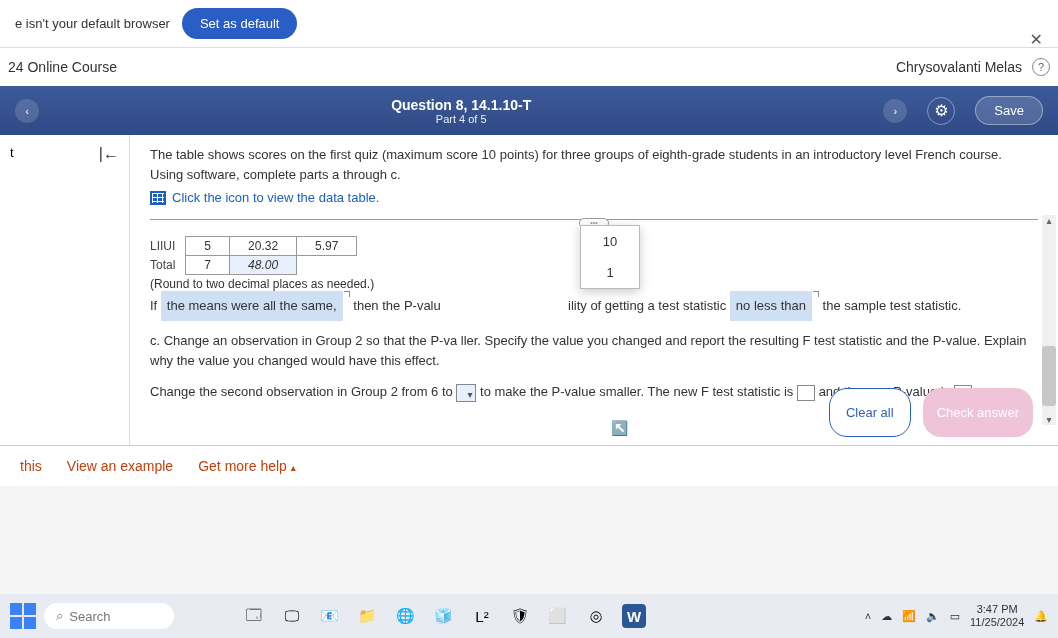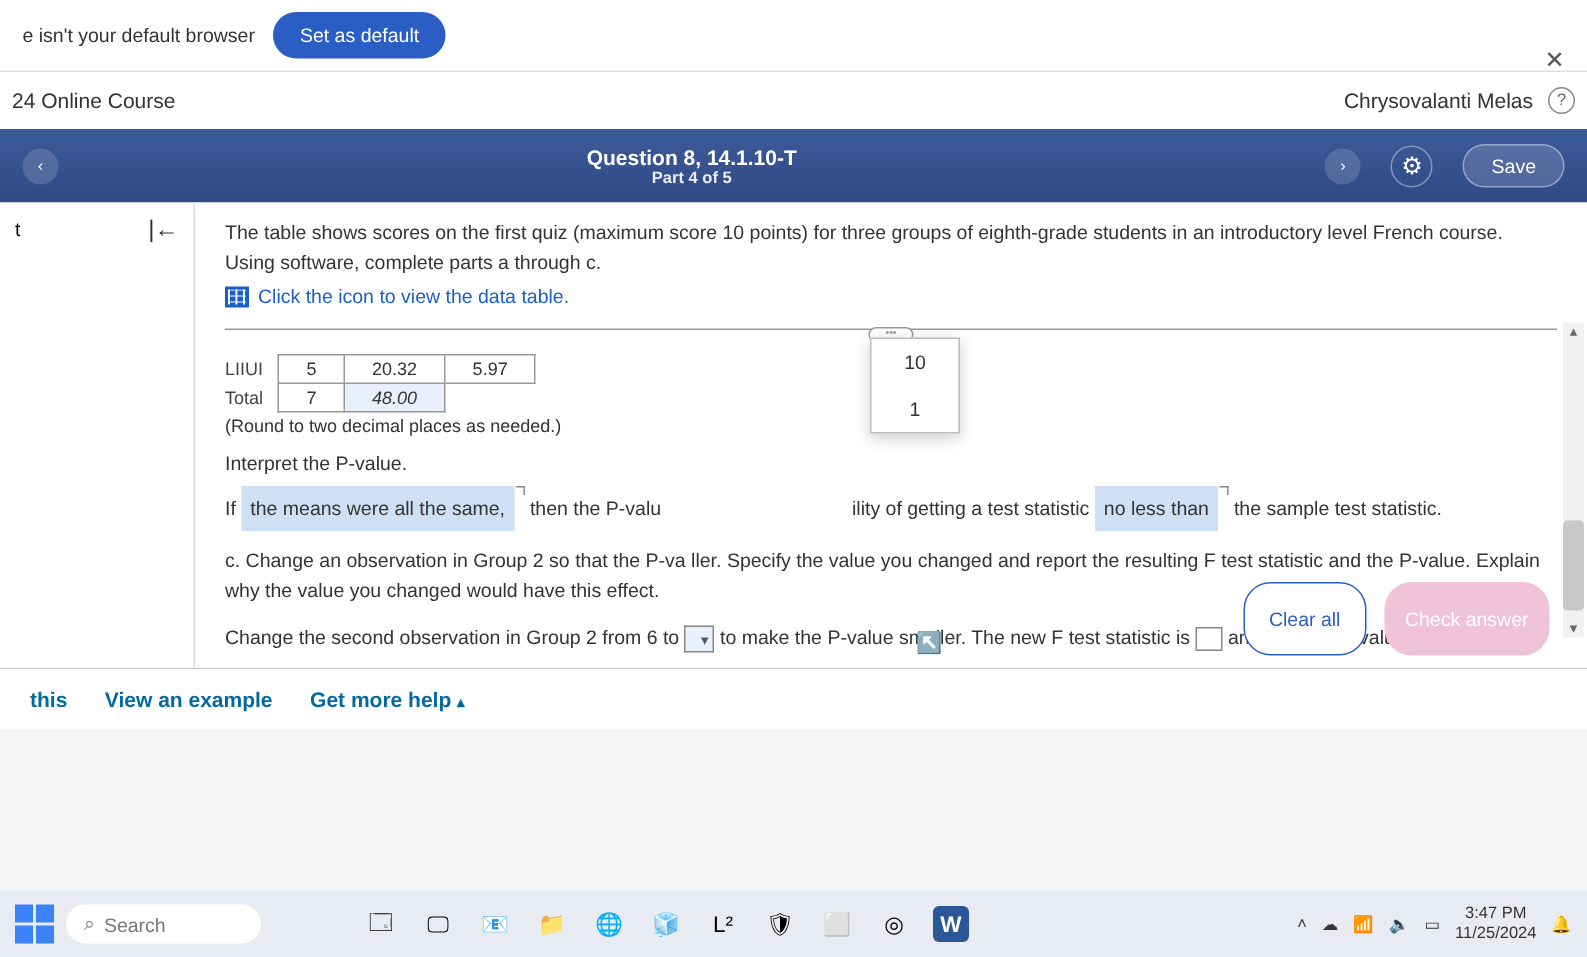--- a/index.html
+++ b/index.html
@@ -14,21 +14,21 @@
 .close-x { position: absolute; right: 15px; top: 30px; font-size: 16px; color: #555; cursor: pointer; }
 
 .course-bar { background: #fff; padding: 10px 8px; display: flex; justify-content: space-between; align-items: center; font-size: 14px; color: #333; }
 .help-icon { width: 18px; height: 18px; border: 1px solid #888; border-radius: 50%; display: inline-flex; align-items: center; justify-content: center; font-size: 11px; color: #666; margin-left: 10px; }
 
 .hw-header { background: #3b5998; background: linear-gradient(#3d5a99, #2f4a85); color: #fff; padding: 10px 15px; display: flex; align-items: center; gap: 20px; }
 .hw-title { font-size: 15px; font-weight: bold; flex: 0 0 auto; }
 .nav-arrow { width: 24px; height: 24px; background: rgba(255,255,255,0.15); border-radius: 50%; display: flex; align-items: center; justify-content: center; font-size: 11px; cursor: pointer; }
 .q-center { text-align: center; flex: 1; }
 .q-title { font-size: 14px; font-weight: bold; }
-.q-sub { font-size: 11px; opacity: 0.9; font-weight: bold; }
+.q-sub { font-size: 11px; opacity: 0.9; }
 .score-block { font-size: 12px; line-height: 1.4; }
 .score-line { display: flex; align-items: center; gap: 4px; }
 .circle-icon { width: 12px; height: 12px; border: 1.5px solid #fff; border-radius: 50%; display: inline-block; }
 .gear-icon { width: 28px; height: 28px; border: 1px solid rgba(255,255,255,0.4); border-radius: 50%; display: flex; align-items: center; justify-content: center; cursor: pointer; }
 .save-btn { background: rgba(255,255,255,0.15); border: 1px solid rgba(255,255,255,0.4); color: #fff; border-radius: 18px; padding: 6px 18px; font-size: 13px; cursor: pointer; }
 
 .main-area { display: flex; background: #fff; height: 310px; position: relative; }
 .left-col { width: 130px; border-right: 1px solid #ddd; padding: 10px; display: flex; align-items: flex-start; justify-content: space-between; font-size: 13px; }
 .collapse-icon { font-size: 16px; color: #333; cursor: pointer; }
 
@@ -39,21 +39,21 @@
 .table-icon::before { content: ""; position: absolute; inset: 2px; background: linear-gradient(#fff 1px, transparent 1px) 0 0/100% 4px, linear-gradient(90deg, #fff 1px, transparent 1px) 0 0/5px 100%; }
 
 .hr-line { border: none; border-top: 1px solid #999; margin: 8px 0 4px; }
 .divider-tab { width: 30px; height: 10px; border: 1px solid #999; border-radius: 5px; margin: -6px auto 8px; background: #fff; font-size: 7px; text-align: center; color: #999; cursor: pointer; }
 
 .scroll-body { position: relative; }
 .mini-table { border-collapse: collapse; font-size: 12px; margin-bottom: 2px; }
 .mini-table td { border: 1px solid #999; padding: 2px 18px; text-align: center; }
 .mini-table .lbl { border: none; text-align: left; padding-left: 0; padding-right: 10px; color: #444; }
 .val-hl { background: #e8f0fe; font-style: italic; }
-.round-note { font-size: 12px; color: #333; margin-bottom: 10px; }
+.round-note { font-size: 12px; color: #333; }
 
 .interp { margin-bottom: 8px; }
 .sentence { line-height: 2; }
 .filled { background: #cfe0f5; padding: 2px 6px; display: inline-block; }
 .corner-mark { display: inline-block; width: 6px; height: 6px; border-top: 1px solid #888; border-right: 1px solid #888; vertical-align: top; margin-left: 1px; }
 
 .dropdown-pop { position: absolute; left: 450px; top: 90px; background: #fff; border: 1px solid #bbb; box-shadow: 0 3px 10px rgba(0,0,0,0.2); width: 60px; z-index: 10; }
 .dropdown-pop div { padding: 8px 12px; font-size: 13px; cursor: pointer; text-align: center; }
 
 .ans-box { display: inline-block; width: 18px; height: 16px; border: 1px solid #888; vertical-align: middle; }
@@ -65,21 +65,21 @@
 .change-line { margin: 10px 0; line-height: 1.8; }
 
 .action-row { position: absolute; right: 25px; bottom: 8px; display: flex; gap: 12px; }
 .clear-btn { border: 1.5px solid #2b5ec5; color: #2b5ec5; background: #fff; border-radius: 18px; padding: 16px 16px; font-size: 13px; cursor: pointer; }
 .check-btn { border: none; background: #f0c4d8; color: #fff; border-radius: 18px; padding: 7px 14px; font-size: 13px; cursor: pointer; }
 
 .scroll-track { position: absolute; right: 2px; top: 80px; width: 14px; height: 210px; background: #f0f0f0; }
 .scroll-thumb { width: 100%; height: 60px; background: #c8c8c8; border-radius: 3px; margin-top: 120px; }
 .scroll-arrow { font-size: 10px; text-align: center; color: #666; cursor: pointer; }
 
-.footer-bar { background: #fff; border-top: 1px solid #ccc; padding: 12px 20px; display: flex; gap: 25px; font-size: 14px; font-weight: bold; color: #0369a1; align-items: center; }
+.footer-bar { background: #fff; border-top: 1px solid #ccc; padding: 12px 20px; display: flex; gap: 25px; font-size: 14px; font-weight: normal; color: #c2410c; align-items: center; }
 .footer-bar span[data-interactable="true"] { cursor: pointer; }
 .dd-caret { font-size: 10px; }
 
 .taskbar { position: absolute; bottom: 0; left: 0; right: 0; height: 44px; background: #e8ecf2; display: flex; align-items: center; padding: 0 10px; gap: 8px; }
 .win-start { width: 26px; height: 26px; display: grid; grid-template: 1fr 1fr / 1fr 1fr; gap: 2px; cursor: pointer; }
 .win-start div { background: #3b82f6; }
 .search-box { display: flex; align-items: center; gap: 6px; background: #fff; border-radius: 16px; padding: 5px 12px; font-size: 13px; color: #777; width: 130px; cursor: text; }
 .tb-icons { display: flex; gap: 14px; margin-left: 60px; align-items: center; }
 .tb-ico { width: 24px; height: 24px; border-radius: 4px; display: flex; align-items: center; justify-content: center; font-size: 15px; cursor: pointer; }
 .tray { margin-left: auto; display: flex; align-items: center; gap: 10px; font-size: 11px; color: #333; }
@@ -145,21 +145,20 @@
         <tr data-interactable="false">
           <td class="lbl">Total</td>
           <td>7</td>
           <td class="val-hl">48.00</td>
           <td style="border:none"></td>
         </tr>
       </tbody>
         </table>
       <div class="round-note" data-interactable="false">(Round to two decimal places as needed.)</div>
 
-      <div class="interp" data-interactable="false">Interpret the P-value.</div>
       <div class="sentence" data-interactable="false">
         <span>If</span>
         <span class="filled" data-interactable="true">the means were all the same,</span><span class="corner-mark"></span>
         <span>then the P-valu</span>
         <span style="display:inline-block;width:120px"></span>
         <span>ility of getting a test statistic</span>
         <span class="filled" data-interactable="true">no less than</span><span class="corner-mark"></span>
         <span>the sample test statistic.</span>
       </div>
 

